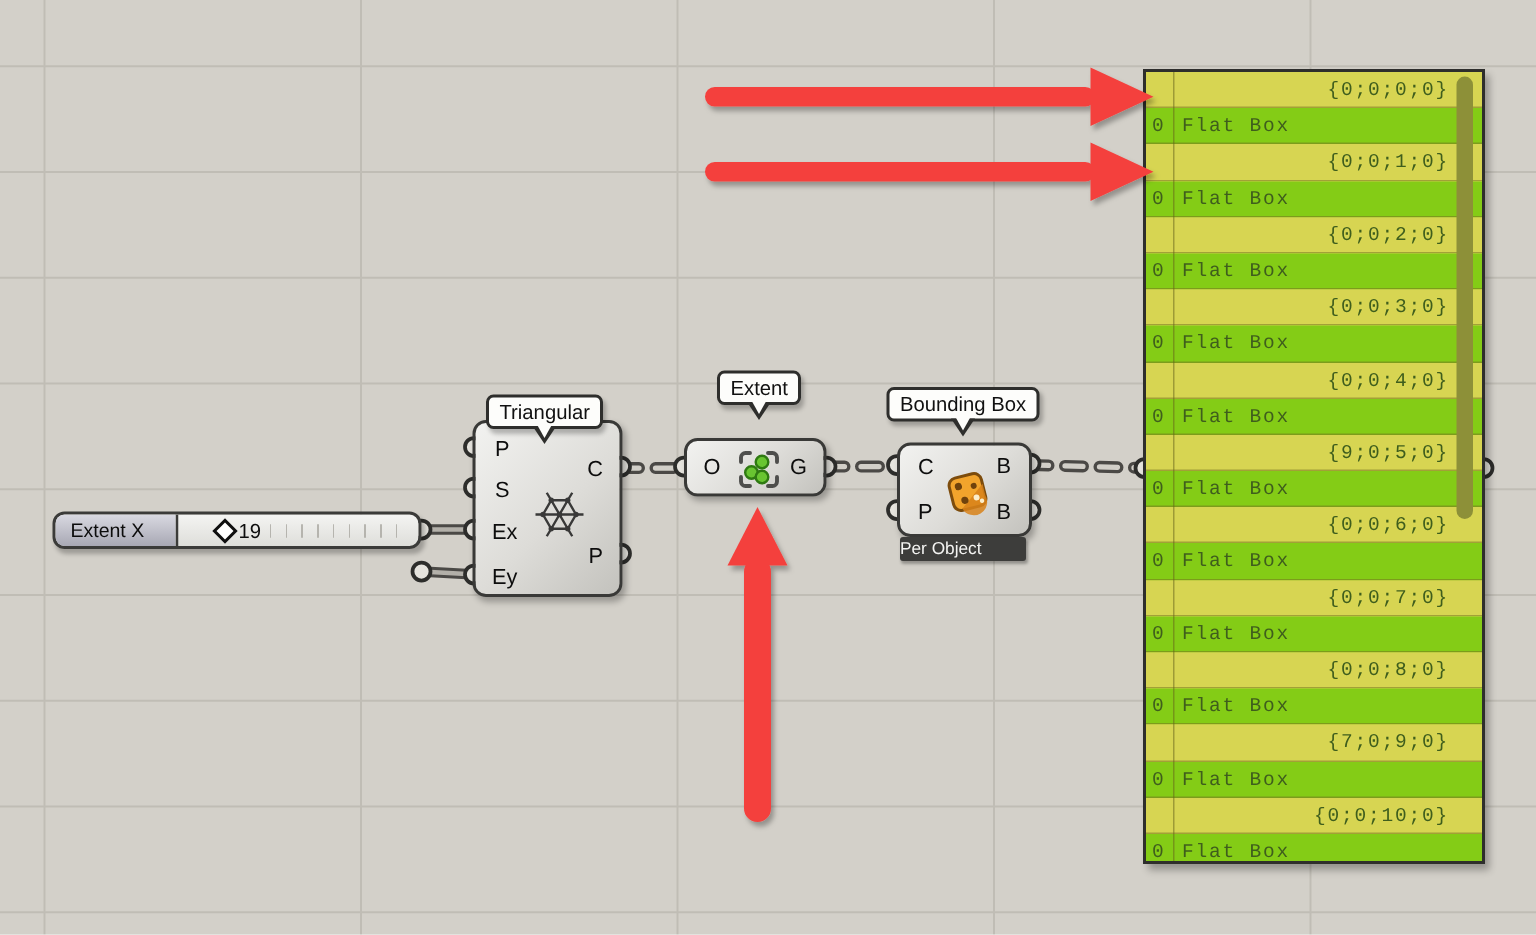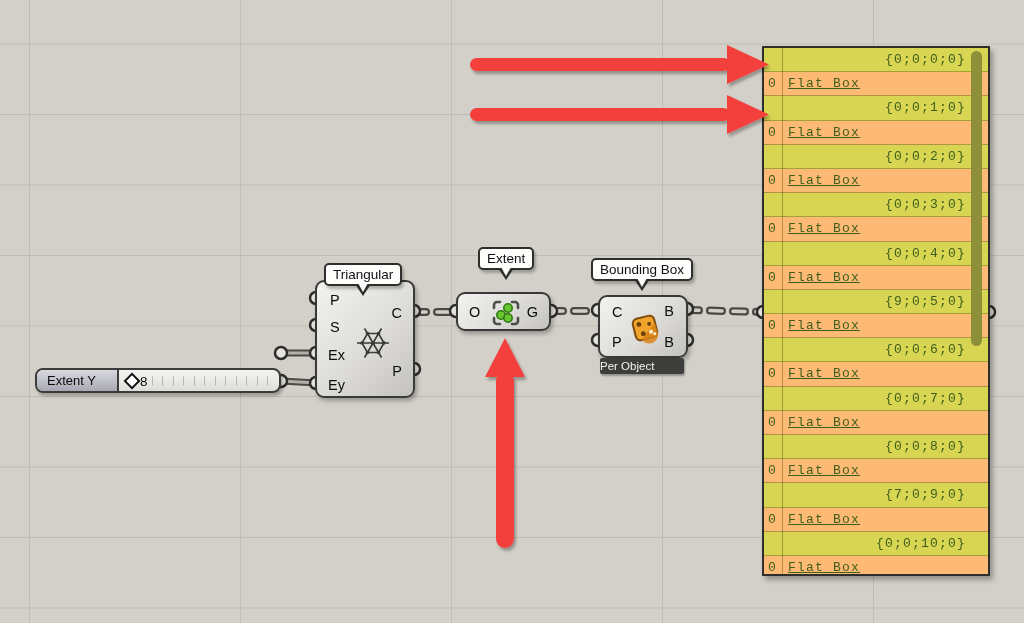--- a/index.html
+++ b/index.html
@@ -74,21 +74,21 @@
   .panel{
     position:absolute;left:762px;top:46px;width:228px;height:530px;box-sizing:border-box;
     border:2px solid #2e2e2c;border-radius:0;background:#fbfa62;overflow:hidden;
     box-shadow:3px 4px 5px rgba(0,0,0,.3);
   }
   .p-rows{position:absolute;left:0;top:0;right:0;}
   .p-row{height:24.2px;box-sizing:border-box;border-bottom:1px solid rgba(118,116,32,.55);
     font-family:"Liberation Mono",monospace;font-size:13px;letter-spacing:1.2px;
     color:#3f5e1d;line-height:23px;white-space:nowrap;overflow:hidden;}
   .p-row.path{background:#d7d552;text-align:right;padding-right:22px;}
-  .p-row.item{background:#fdba74;text-decoration:underline;}
+  .p-row.item{background:#84cc16;}
   .p-row.item .idx{display:inline-block;width:17px;text-align:center;}
   .p-row.item .val{padding-left:7px;}
   .panel-vline{position:absolute;left:18px;top:0;bottom:0;width:1px;background:rgba(100,98,25,.5);z-index:2;}
   .panel-scrollbar{
     position:absolute;right:6px;top:3px;width:11px;height:295px;border-radius:6px;
     background:#8d9038;z-index:3;
   }
 </style>
 </head>
 <body>
@@ -132,27 +132,27 @@
         <circle cx="551" cy="311" r="6"></circle>
       <circle cx="598" cy="310" r="6"></circle>
         <circle cx="598" cy="340" r="6"></circle>
       <circle cx="687" cy="309" r="6"></circle>
         <circle cx="687" cy="340" r="6"></circle>
       <circle cx="763" cy="312" r="6"></circle>
         <circle cx="989" cy="312" r="6"></circle>
     </g>
   </svg>
 
-
-  <div class="slider" style="left:35px;top:368px;">
-    <div class="labelbox">Extent Y</div>
-    <div class="ticks" style="left:115px;width:122px;"></div>
-    <div class="grip" style="left:89px;"></div>
-    <div class="val" style="left:103px;">8</div>
-  </div>
+  <div class="slider" style="left:35px;top:341px;">
+    <div class="labelbox">Extent X</div>
+    <div class="ticks" style="left:143px;width:94px;"></div>
+    <div class="grip" style="left:107px;"></div>
+    <div class="val" style="left:122px;">19</div>
+  </div>
+
 
   <div class="comp" style="left:315px;top:280px;width:100px;height:118px;">
     <span class="port" style="left:13px;top:8px;">P</span>
     <span class="port" style="left:13px;top:35px;">S</span>
     <span class="port" style="left:11px;top:63px;">Ex</span>
     <span class="port" style="left:11px;top:93px;">Ey</span>
     <span class="port" style="right:11px;top:21px;">C</span>
     <span class="port" style="right:11px;top:79px;">P</span>
     <svg class="icon" style="left:37px;top:44px;filter:blur(.4px);opacity:.82;" width="38" height="34" viewBox="0 0 38 34">
       <g stroke="#161616" stroke-width="1.6" fill="none">

